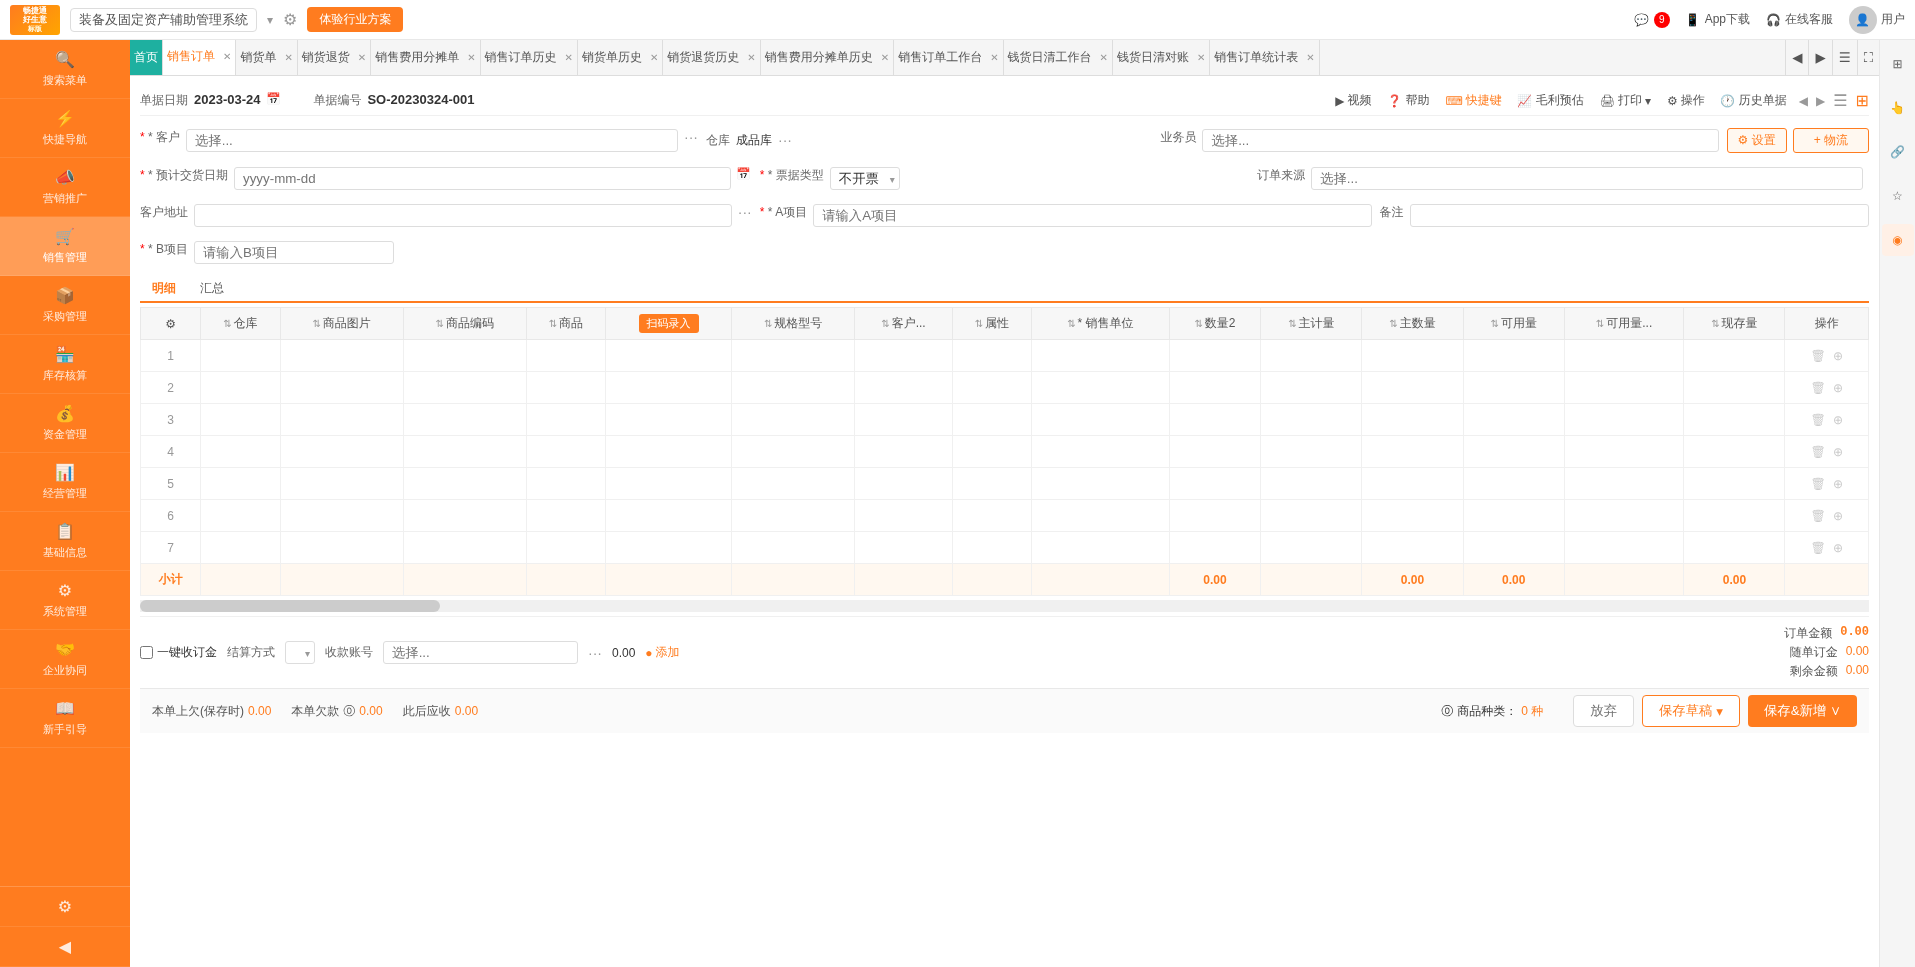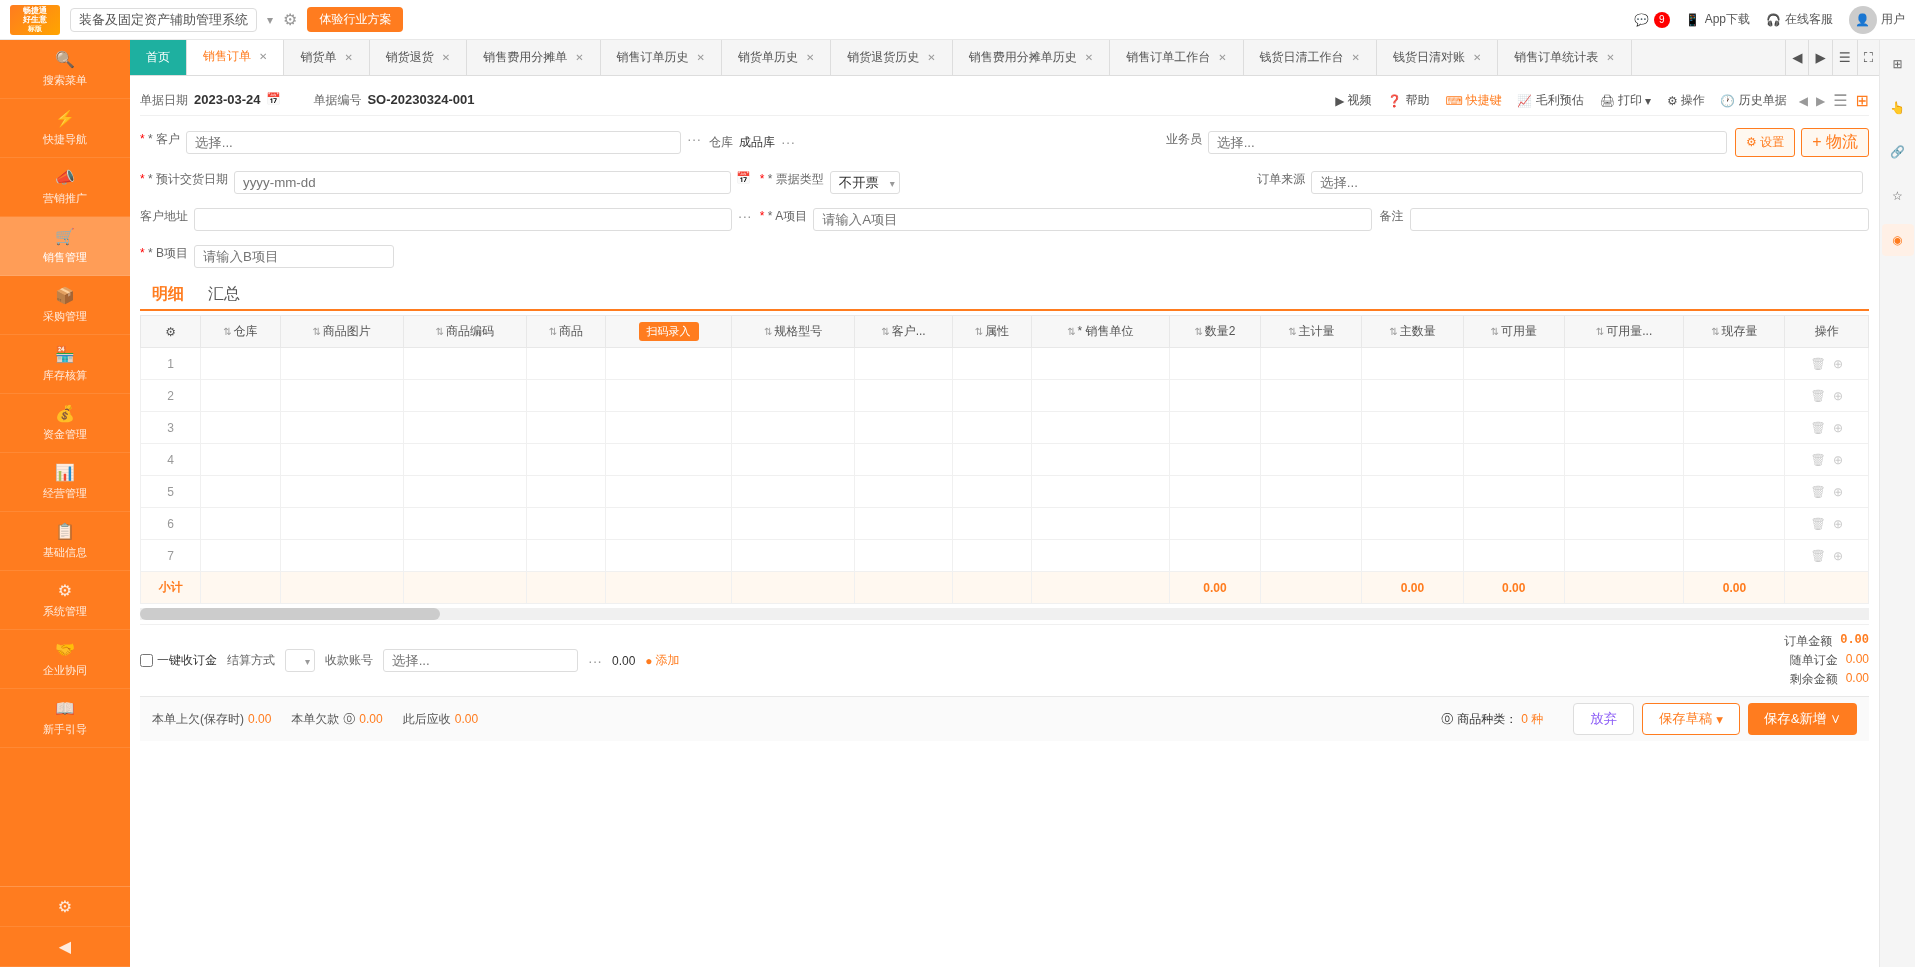--- a/index.html
+++ b/index.html
@@ -22,38 +22,38 @@
     .solution-btn { background: #ff7c1f; color: white; border: none; border-radius: 4px; padding: 4px 12px; cursor: pointer; font-size: 12px; }
     .top-bar-right { display: flex; align-items: center; gap: 16px; }
     .top-bar-icon { display: flex; align-items: center; gap: 4px; color: #555; cursor: pointer; font-size: 12px; }
     .badge { background: #f00; color: white; border-radius: 50%; width: 16px; height: 16px; display: inline-flex; align-items: center; justify-content: center; font-size: 10px; }
     .user-avatar { width: 28px; height: 28px; border-radius: 50%; background: #ccc; display: flex; align-items: center; justify-content: center; color: #fff; }
     .sidebar-item { display: flex; flex-direction: column; align-items: center; padding: 10px 5px; cursor: pointer; color: rgba(255,255,255,0.85); font-size: 11px; gap: 4px; border-bottom: 1px solid rgba(255,255,255,0.1); }
     .sidebar-item.active { background: rgba(255,255,255,0.25); color: #fff; }
     .sidebar-item .icon { font-size: 16px; }
 
     
-    .tab-item { height: 52px; padding: 0 16px; display: flex; align-items: center; gap: 4px; cursor: pointer; white-space: nowrap; border-right: 1px solid #ddd; font-size: 12px; color: #555; background: #f5f5f5; }
+    .tab-item { height: 52px; padding: 0 4px; display: flex; align-items: center; gap: 4px; cursor: pointer; white-space: nowrap; border-right: 1px solid #ddd; font-size: 12px; color: #555; background: #f5f5f5; }
     .tab-item.active { background: #fff; color: #ff7c1f; border-bottom: 2px solid #ff7c1f; }
     .tab-item .close-x { color: #999; font-size: 10px; margin-left: 4px; }
     .tab-item.home { background: #1eb0a0; color: white; }
     .tab-nav-btn { padding: 0 6px; height: 36px; display: flex; align-items: center; cursor: pointer; color: #555; border: none; background: #f5f5f5; border-left: 1px solid #ddd; }
     .form-field { display: flex; align-items: flex-start; gap: 6px; }
     .form-label { color: #666; white-space: nowrap; }
     .form-label.required::before { content: '* '; color: #f00; }
     .form-input { border: 1px solid #ddd; border-radius: 3px; padding: 3px 8px; min-width: 120px; color: #333; background: #fff; }
     .form-input.placeholder { color: #bbb; }
     .form-row { display: flex; align-items: center; gap: 8px; padding: 4px 0; }
     .toolbar-right { margin-left: auto; display: flex; align-items: center; gap: 8px; }
     .toolbar-btn { display: flex; align-items: center; gap: 3px; color: #555; cursor: pointer; font-size: 12px; padding: 2px 4px; }
     .toolbar-btn.orange { color: #ff7c1f; }
 
     
     .detail-tabs { display: flex; gap: 0; margin: 8px 0 4px; border-bottom: 2px solid #ff7c1f; }
-    .detail-tab { padding: 4px 12px; cursor: pointer; color: #555; font-size: 16px; }
+    .detail-tab { padding: 4px 12px; cursor: pointer; color: #555; font-size: 12px; }
     .detail-tab.active { color: #ff7c1f; border-bottom: 2px solid #ff7c1f; margin-bottom: -2px; font-weight: bold; }
 
     .data-table { width: 100%; border-collapse: collapse; font-size: 12px; }
     .data-table th { background: #f7f7f7; border: 1px solid #e8e8e8; padding: 6px 4px; text-align: center; color: #555; white-space: nowrap; font-weight: normal; }
     .data-table td { border: 1px solid #f0f0f0; padding: 6px 4px; text-align: center; height: 32px; }
     .scan-btn { background: #ff7c1f; color: white; border: none; border-radius: 3px; padding: 2px 8px; cursor: pointer; font-size: 11px; }
     .th-sort { display: inline-flex; align-items: center; gap: 2px; }
     .th-sort::before { content: '⇅'; font-size: 10px; color: #999; }
 
     
@@ -61,21 +61,21 @@
     .subtotal-row td.highlight { color: #ff7c1f; }
 
     .scroll-bar-area { height: 12px; background: #f0f0f0; position: relative; margin: 4px 0; }
     .scroll-bar-thumb { height: 100%; width: 300px; background: #ccc; border-radius: 6px; position: absolute; left: 0; }
 
     .bottom-form { display: flex; align-items: center; gap: 10px; padding: 8px 0; border-top: 1px solid #f0f0f0; }
     .checkbox-label { display: flex; align-items: center; gap: 4px; }
     .add-btn { color: #ff7c1f; cursor: pointer; display: flex; align-items: center; gap: 3px; }
     .status-item { display: flex; align-items: center; gap: 4px; color: #555; }
     .status-item .val { color: #ff7c1f; }
-    .btn-discard { border: 1px solid #ddd; background: #fff; color: #8b5cf6; padding: 6px 16px; border-radius: 4px; cursor: pointer; }
+    .btn-discard { border: 1px solid #ddd; background: #fff; color: #737373; padding: 6px 16px; border-radius: 4px; cursor: pointer; }
     .btn-save-draft { border: 1px solid #ff7c1f; background: #fff; color: #ff7c1f; padding: 6px 16px; border-radius: 4px; cursor: pointer; display: flex; align-items: center; gap: 4px; }
     .btn-save-new { background: #ff7c1f; color: white; border: none; padding: 6px 16px; border-radius: 4px; cursor: pointer; }
     .right-panel-btn { width: 32px; height: 32px; display: flex; align-items: center; justify-content: center; cursor: pointer; color: #666; margin: 4px 0; border-radius: 4px; }
 
     .page-footer { display: flex; align-items: center; justify-content: space-between; padding: 6px 12px; background: #fafafa; border-top: 1px solid #e8e8e8; min-height: 40px; }
     .footer-left { display: flex; gap: 20px; }
     .footer-right { display: flex; align-items: center; gap: 30px; }
     .footer-btns { display: flex; gap: 8px; }
 
     .select-styled { border: 1px solid #ddd; border-radius: 3px; padding: 3px 20px 3px 8px; background: #fff; color: #333; appearance: none; -webkit-appearance: none; position: relative; }
@@ -319,21 +319,21 @@
           </div>
           <div class="form-field" style="flex:1;">
             <span class="form-label">业务员</span>
             <input class="form-input placeholder" style="flex: 1 1 0%;" type="text" placeholder="选择...">
           </div>
           <div style="margin-left:auto; display:flex; gap:6px;">
             <button style="background:#fff8f0;border:1px solid #ff7c1f;color:#ff7c1f;border-radius:3px;padding:3px 10px;cursor:pointer;font-size:12px;">
               <span>⚙</span>
               <span>设置</span>
             </button>
-            <button style="background:#fff8f0;border:1px solid #ff7c1f;color:#ff7c1f;border-radius:3px;padding:3px 10px;cursor:pointer;font-size:16px;">+ 物流</button>
+            <button style="background:#fff8f0;border:1px solid #ff7c1f;color:#ff7c1f;border-radius:3px;padding:3px 20px;cursor:pointer;font-size:12px;">+ 物流</button>
           </div>
         </div>
 
         <div class="form-row" style="margin-bottom:6px;">
           <div class="form-field" style="flex:1;">
             <span class="form-label required">* 预计交货日期</span>
             <input class="form-input placeholder" style="flex: 1 1 0%;" type="text" placeholder="yyyy-mm-dd">
             <span style="cursor:pointer;color:#999;">📅</span>
           </div>
           <div class="form-field" style="flex:0.8;">

